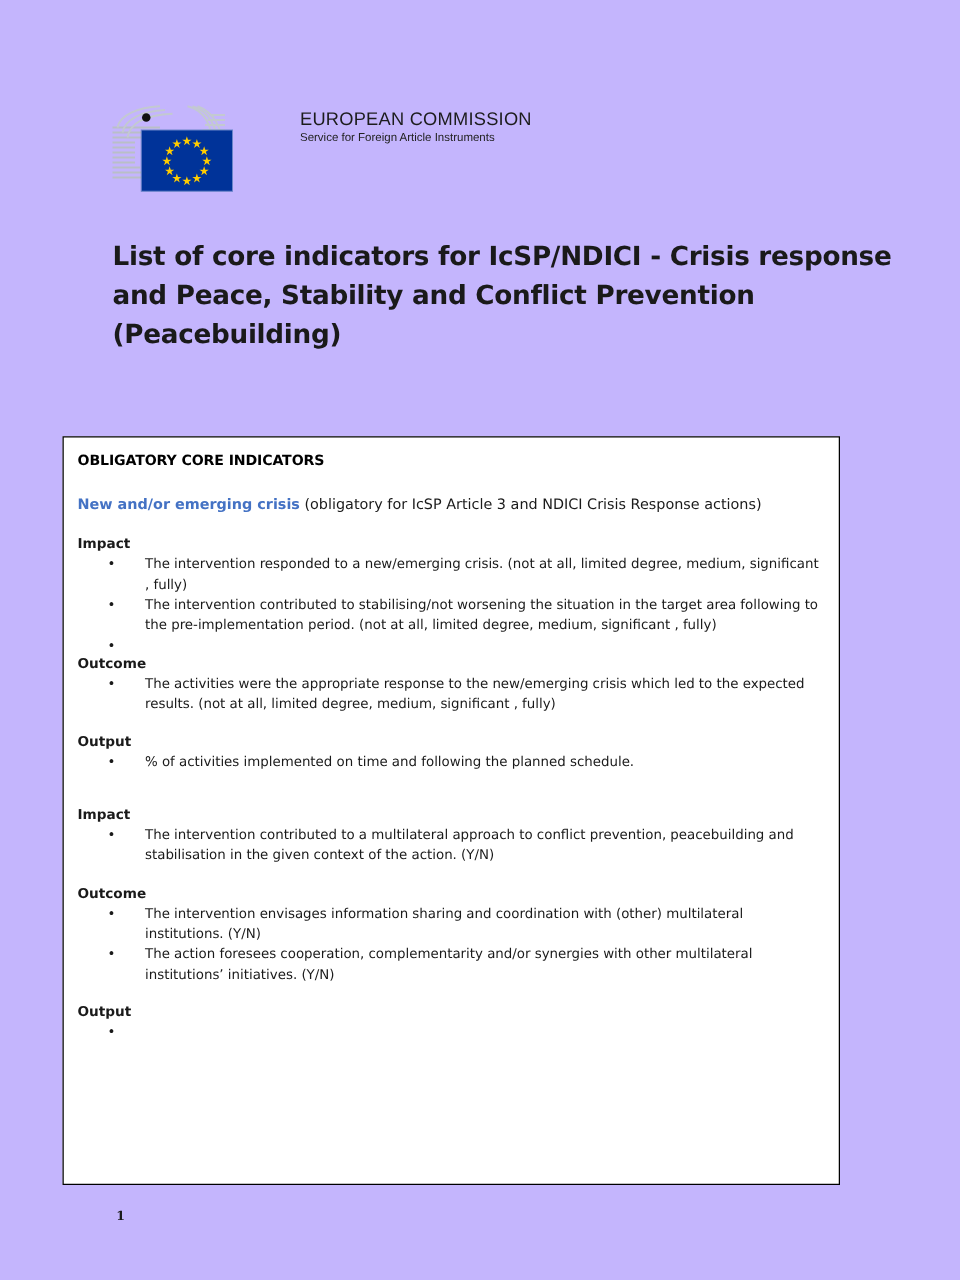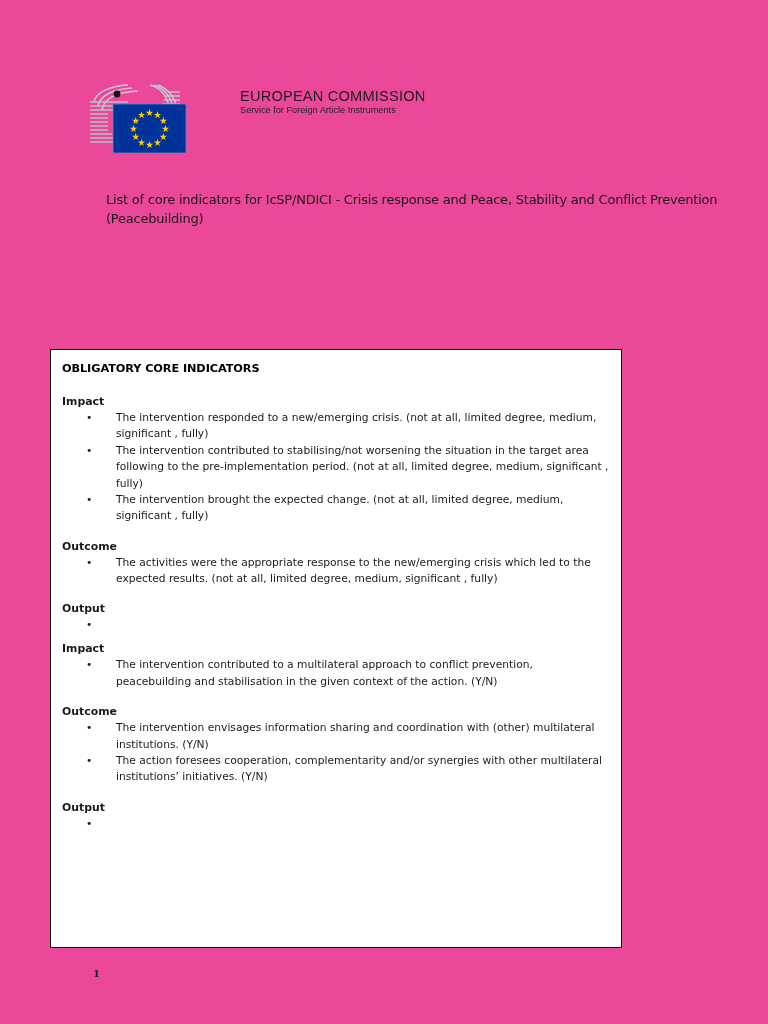--- a/index.html
+++ b/index.html
@@ -14,21 +14,21 @@
     font-family: "Liberation Sans", sans-serif;
     color: #000000;
     overflow: hidden;
   }
 
   .page {
     position: absolute;
     left: 0; top: 0;
     width: 768px;
     height: 1024px;
-    background: #ec4899;
+    background: #c4b5fd;
   }
 
   
   .header-block {
     position: absolute;
     left: 88px;
     top: 82px;
     width: 620px;
     height: 80px;
   }
@@ -62,46 +62,45 @@
     white-space: nowrap;
   }
 
   
   .doc-title {
     position: absolute;
     left: 90px;
     top: 190px;
     width: 640px;
     font-family: "DejaVu Sans", sans-serif;
-    font-size: 13px;
-    font-weight: normal;
+    font-size: 21px;
+    font-weight: bold;
     line-height: 1.48;
     color: #1a1a1a;
     letter-spacing: -0.22px;
-    margin-left: 16px;
   }
 
   .doc-intro {
     position: absolute;
     left: 90px;
     top: 253px;
     width: 656px;
     font-family: "DejaVu Sans", sans-serif;
     font-size: 10.6px;
     line-height: 1.62;
     text-align: justify;
     color: #1a1a1a;
   }
 
   
   .indicator-box {
     position: absolute;
     left: 50px;
     top: 349px;
-    width: 572px;
+    width: 622px;
     height: 599px;
     border: 1.6px solid #000000;
     box-sizing: border-box;
     background: #ffffff;
   }
 
   .box-inner {
     position: absolute;
     left: 11px;
     top: 12px;
@@ -261,41 +260,44 @@
   </div>
 
   <div class="doc-title">List of core indicators for IcSP/NDICI - Crisis response and Peace, Stability and Conflict Prevention (Peacebuilding)</div>
 
   <div class="indicator-box">
     <div class="box-inner">
 
       <div class="box-heading">OBLIGATORY CORE INDICATORS</div>
 
       <div>
+        <p class="section-title">
+          <span class="name">New and/or emerging crisis</span><span class="qualifier"> (obligatory for IcSP Article 3 and NDICI Crisis Response actions)</span>
+        </p>
 
         <div class="group">
           <div class="level-label">Impact</div>
           <ul class="bullets">
             <li><span class="bullet-dot">•</span><span>The intervention responded to a new/emerging crisis.  (not at all, limited degree, medium, significant , fully)</span></li>
             <li><span class="bullet-dot">•</span><span>The intervention contributed to stabilising/not worsening the situation in the target area following to the pre-implementation period. (not at all, limited degree, medium, significant , fully)</span></li>
-            <li><span class="bullet-dot">•</span><span>The intervention brought the expected change. (not at all, limited degree, medium, significant , fully)</span></li>
+            <li><span class="bullet-dot">•</span></li>
           </ul>
         </div>
 
         <div class="group">
           <div class="level-label">Outcome</div>
           <ul class="bullets">
             <li><span class="bullet-dot">•</span><span>The activities were the appropriate response to the new/emerging crisis which led to the expected results. (not at all, limited degree, medium, significant , fully)</span></li>
           </ul>
         </div>
 
         <div class="group">
           <div class="level-label">Output</div>
           <ul class="bullets">
-            <li><span class="bullet-dot">•</span></li>
+            <li><span class="bullet-dot">•</span><span>% of activities implemented on time and following the planned schedule.</span></li>
           </ul>
         </div>
       </div>
 
       <div class="group-gap"></div>
 
       <div>
 
         <div class="group">
           <div class="level-label">Impact</div>

